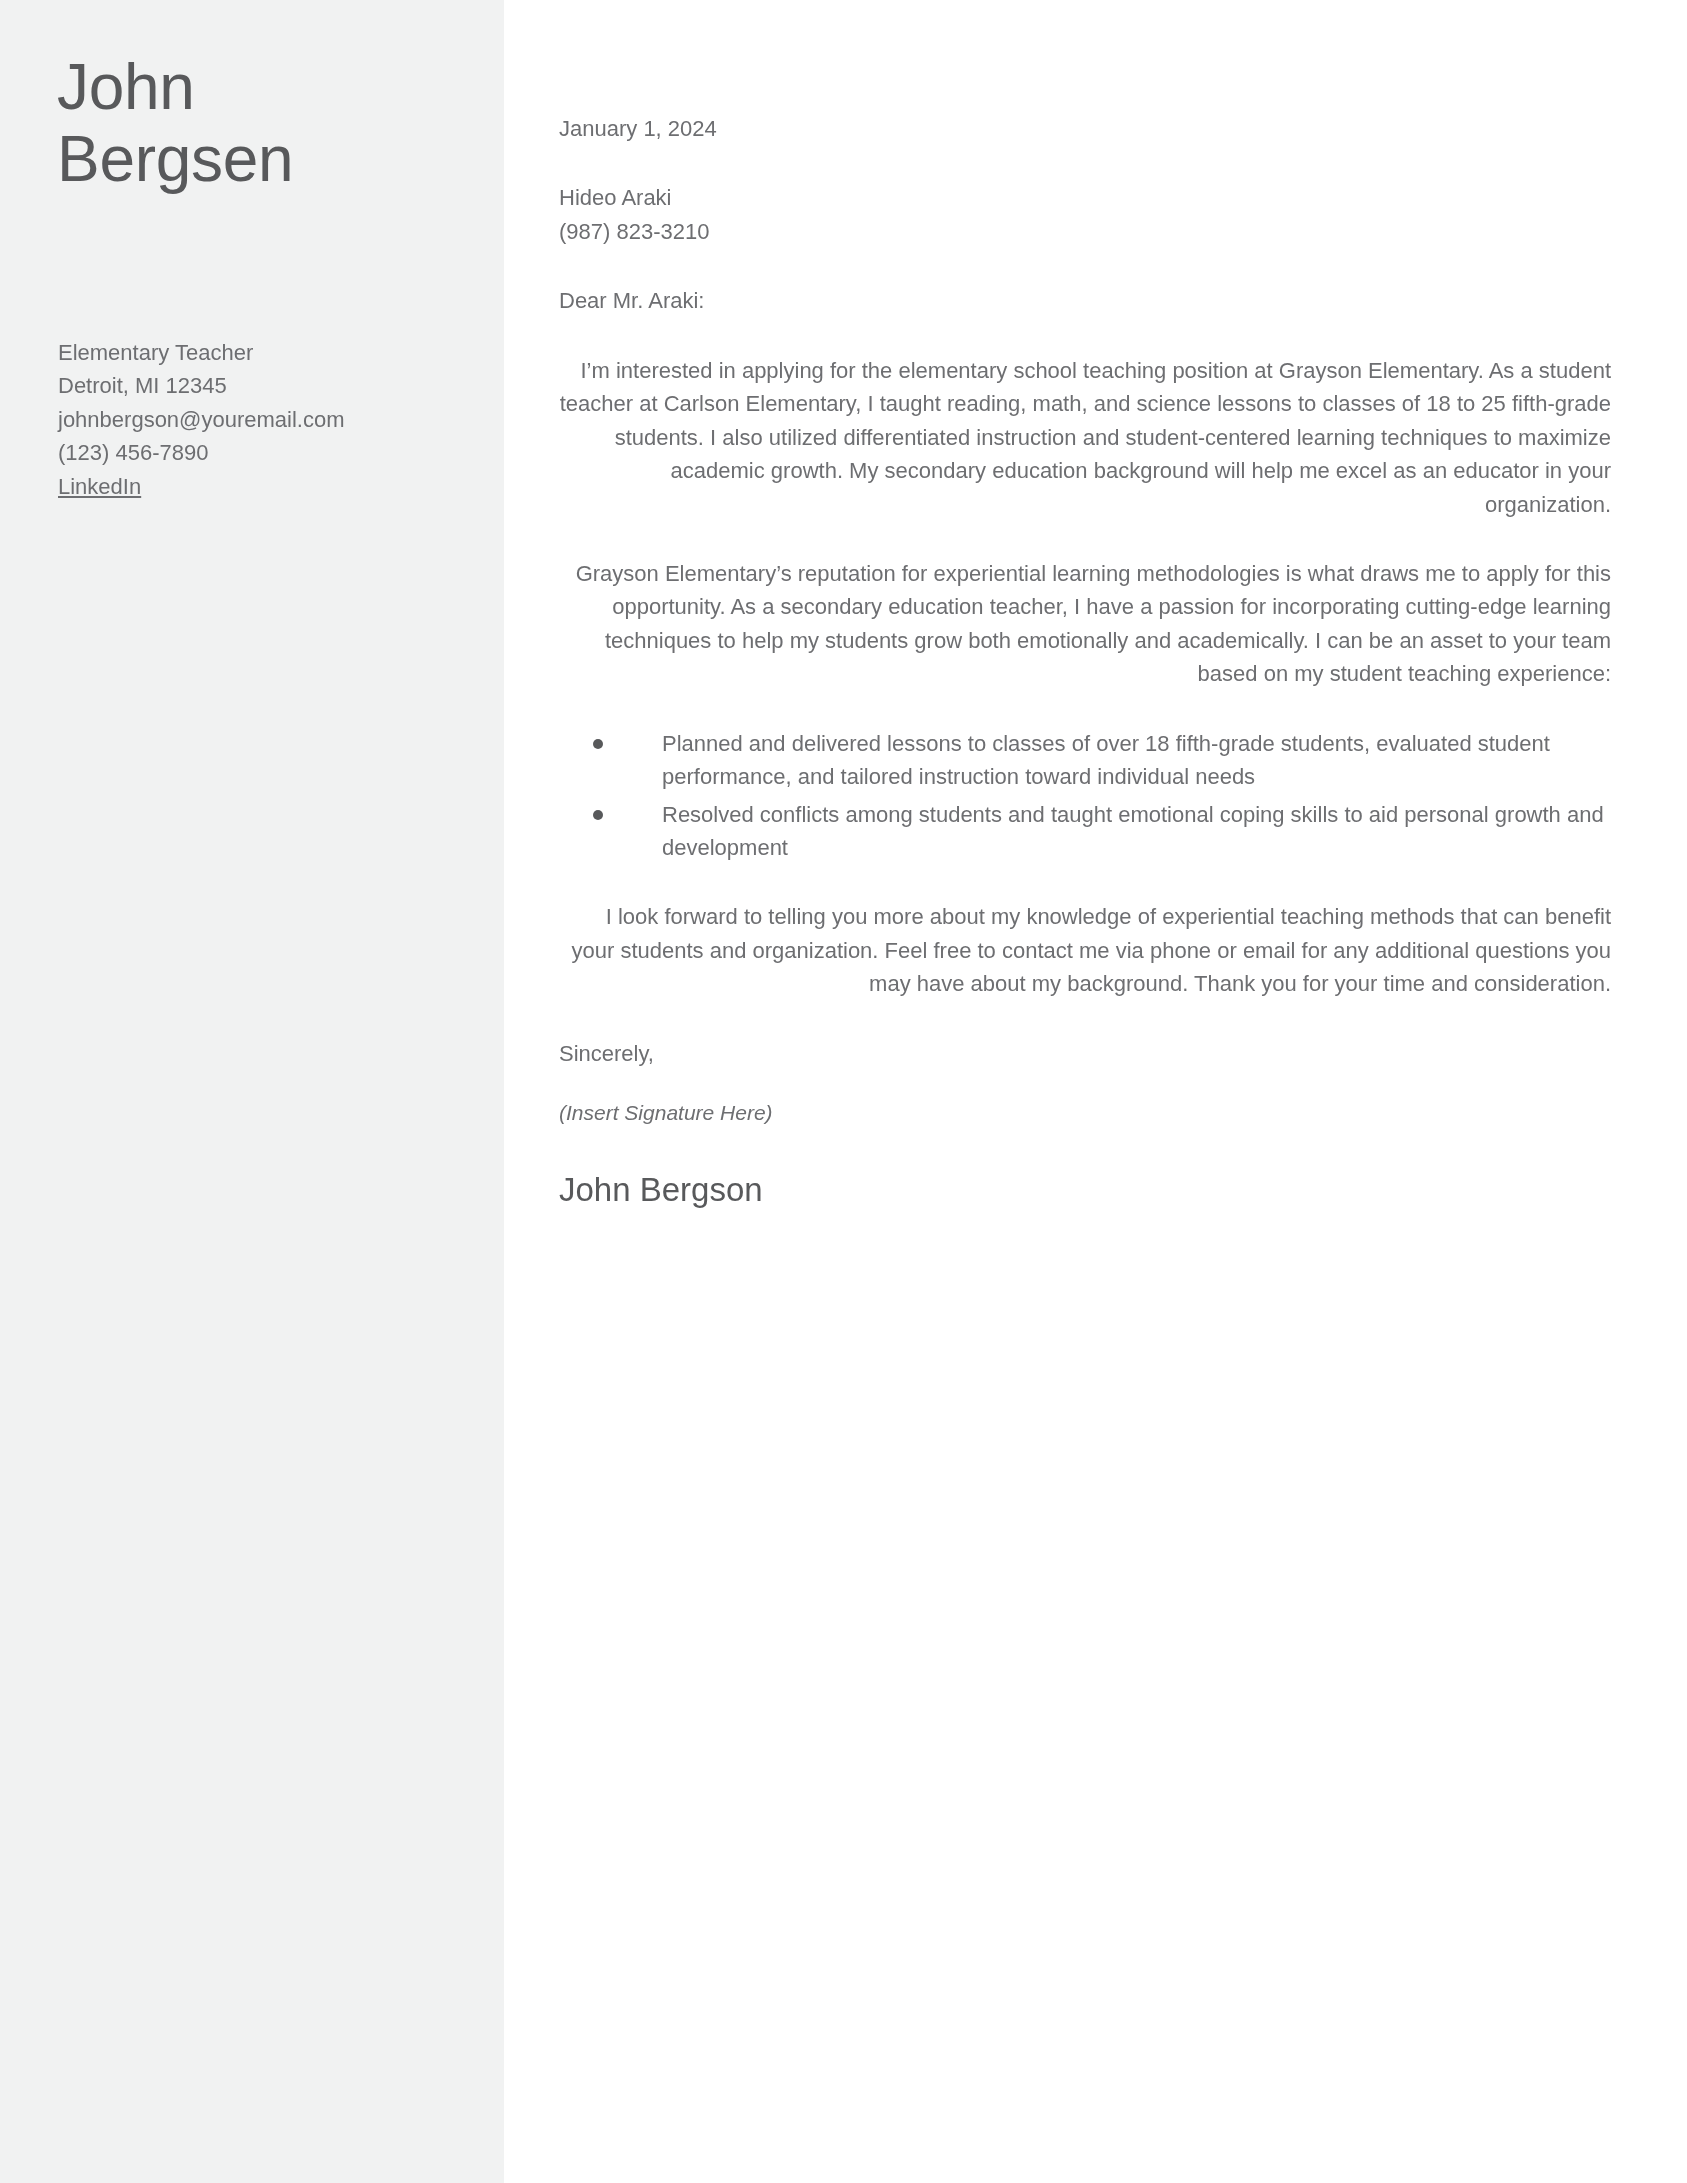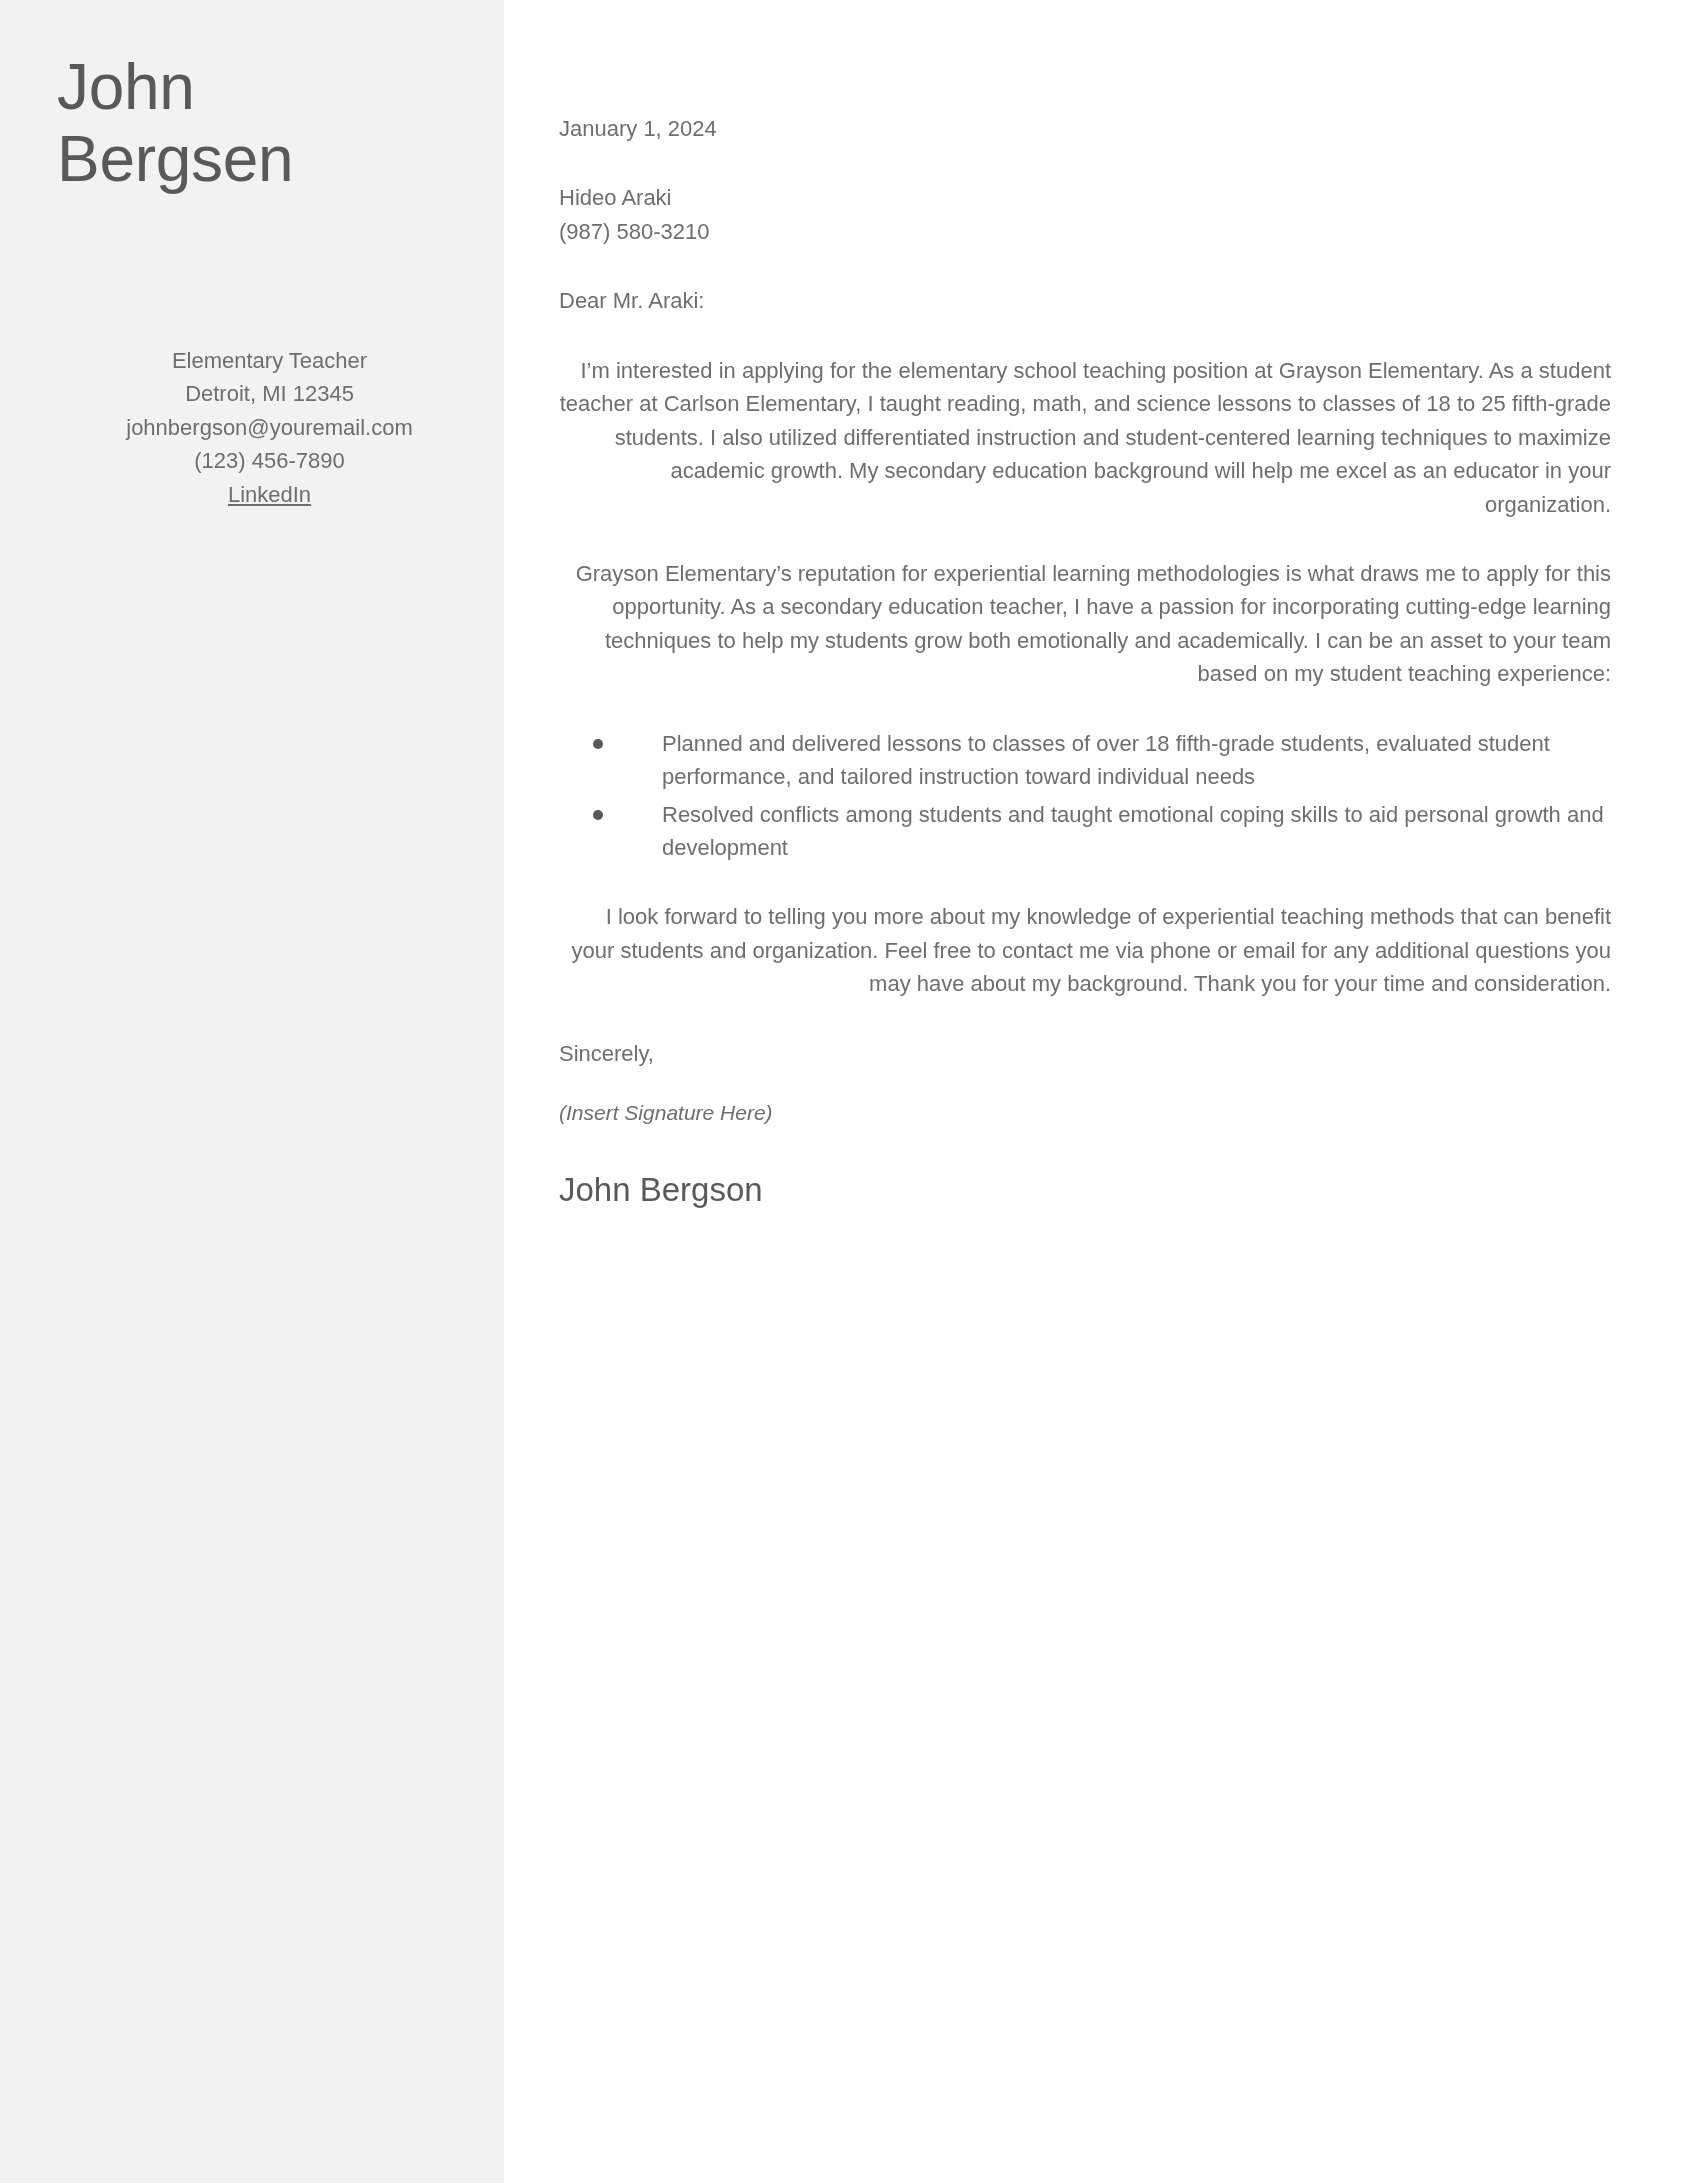--- a/index.html
+++ b/index.html
@@ -44,23 +44,22 @@
     font-size: 64px;
     line-height: 1.12;
     letter-spacing: -0.3px;
     color: #58595b;
     white-space: nowrap;
   }
 
   .contact-block {
     position: absolute;
     left: 58px;
-    top: 344px;
+    top: 336px;
     width: 423px;
-    text-align: center;
   }
 
   .contact-line {
     font-size: 22px;
     line-height: 1.52;
     color: #6d6e71;
     font-weight: 400;
     white-space: nowrap;
   }
 
@@ -187,21 +186,21 @@
 
   </div>
 
   <div class="main">
     <div class="letter">
 
       <div class="letter-text date">January 1, 2024</div>
 
       <div class="letter-text recipient">
         <div>Hideo Araki</div>
-        <div>(987) 580-3210</div>
+        <div>(987) 823-3210</div>
       </div>
 
       <div class="letter-text salutation">Dear Mr. Araki:</div>
 
       <div class="letter-text para">I’m interested in applying for the elementary school teaching position at Grayson Elementary. As a student teacher at Carlson Elementary, I taught reading, math, and science lessons to classes of 18 to 25 fifth-grade students. I also utilized differentiated instruction and student-centered learning techniques to maximize academic growth. My secondary education background will help me excel as an educator in your organization.</div>
 
       <div class="letter-text para">Grayson Elementary’s reputation for experiential learning methodologies is what draws me to apply for this opportunity. As a secondary education teacher, I have a passion for incorporating cutting-edge learning techniques to help my students grow both emotionally and academically. I can be an asset to your team based on my student teaching experience:</div>
 
       <ul class="bullets">
         <li class="bullet-item">

